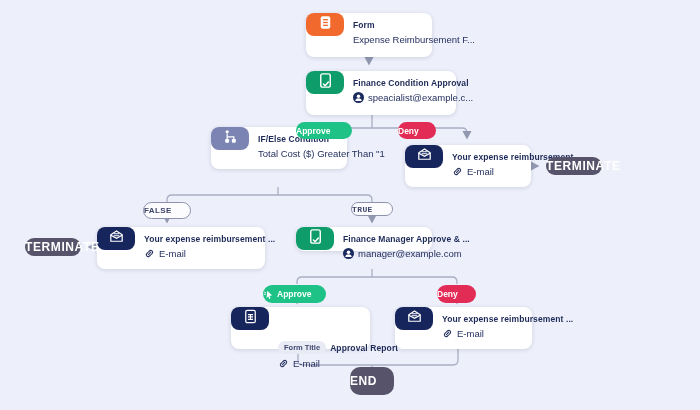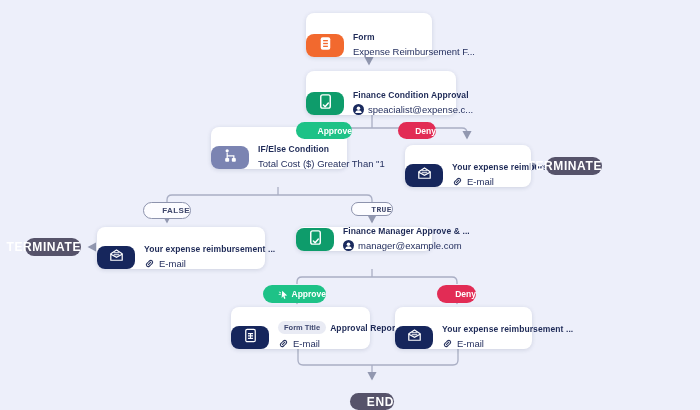--- a/index.html
+++ b/index.html
@@ -3,36 +3,36 @@
 <meta charset="utf-8">
 <style>
   html,body{margin:0;padding:0;}
   body{
     width:700px;height:410px;position:relative;overflow:hidden;
     background:#EDEFFA;
     font-family:"Liberation Sans", sans-serif;
   }
   #wires{position:absolute;left:0;top:0;z-index:0;}
   .node{
-    position:absolute;display:flex;align-items:flex-end;z-index:2;
+    position:absolute;display:flex;align-items:flex-start;z-index:2;
     background:#FFFFFF;border-radius:8px;height:44px;
     box-shadow:0 1px 4px rgba(44,54,94,.16);
     cursor:pointer;
   }
   .node-icon{
     width:38px;flex:none;border-radius:8px;
     display:flex;align-items:center;justify-content:center;
   }
   .node-body{padding:7px 10px 0 9px;min-width:0;}
   .node-title{font-size:8.5px;font-weight:bold;color:#1E2A57;white-space:nowrap;letter-spacing:.1px;}
-  .title-row{display:flex;align-items:center;gap:4px;white-space:nowrap;}
+  .title-row{display:flex;align-items:center;gap:4px;white-space:nowrap;margin-top:27px;}
   .node-sub{display:flex;align-items:center;gap:4px;margin-top:4px;font-size:9.5px;color:#25305F;white-space:nowrap;}
   .badge{background:#E9EBF4;color:#3F4870;font-size:7.5px;font-weight:bold;padding:2px 6px;border-radius:8px;}
   .pill{
-    position:absolute;z-index:3;display:flex;align-items:center;justify-content:flex-end;gap:3px;
+    position:absolute;z-index:3;display:flex;align-items:center;justify-content:flex-start;gap:3px;
     border-radius:10px;font-size:8.5px;font-weight:bold;color:#fff;box-sizing:border-box;
   }
   .pill-approve{background:#1EC287;}
   .pill-deny{background:#E22C55;}
   .pill-outline{background:#FCFCFF;border:1px solid #8D93AD;color:#3E466B;font-size:8px;letter-spacing:.4px;}
   .pill-dark{background:#56536A;font-size:12px;letter-spacing:.6px;}
   .sub-icon{display:flex;align-items:center;}
 </style>
 </head>
 <body>
@@ -95,21 +95,21 @@
   <div class="node-body">
     <div class="node-title">Finance Condition Approval</div>
     <div class="node-sub">
       <span class="sub-icon">
         <svg width="11" height="11" viewBox="0 0 12 12">
             <circle cx="6" cy="6" r="6" fill="#1A2A5E"></circle>
             <circle cx="6" cy="4.6" r="1.9" fill="#fff"></circle>
             <path d="M2.5 9.9 a3.5 3.2 0 0 1 7 0 Z" fill="#fff"></path>
           </svg>
       </span>
-      <span>speacialist@expense.c...</span>
+      <span>speacialist@example.c...</span>
     </div>
   </div>
 </div>
 
 <div class="pill pill-approve" style="left:296px;top:122px;width:56px;height:17px;">
   <span>Approve</span>
 </div>
 <div class="pill pill-deny" style="left:398px;top:122px;width:38px;height:17px;">
   <span>Deny</span>
 </div>
@@ -279,15 +279,15 @@
             <path d="M4.8 7.2 L7.4 4.6"></path>
             <path d="M4.2 5 L3 6.2 a2 2 0 0 0 2.8 2.8 L7 7.8"></path>
             <path d="M7.8 7 L9 5.8 A2 2 0 0 0 6.2 3 L5 4.2"></path>
           </svg>
       </span>
       <span>E-mail</span>
     </div>
   </div>
 </div>
 
-<div class="pill pill-dark" style="left:350px;top:393px;width:44px;height:17px;">
+<div class="pill pill-dark" style="left:350px;top:367px;width:44px;height:28px;">
   <span>END</span>
 </div>
 
 </body></html>

